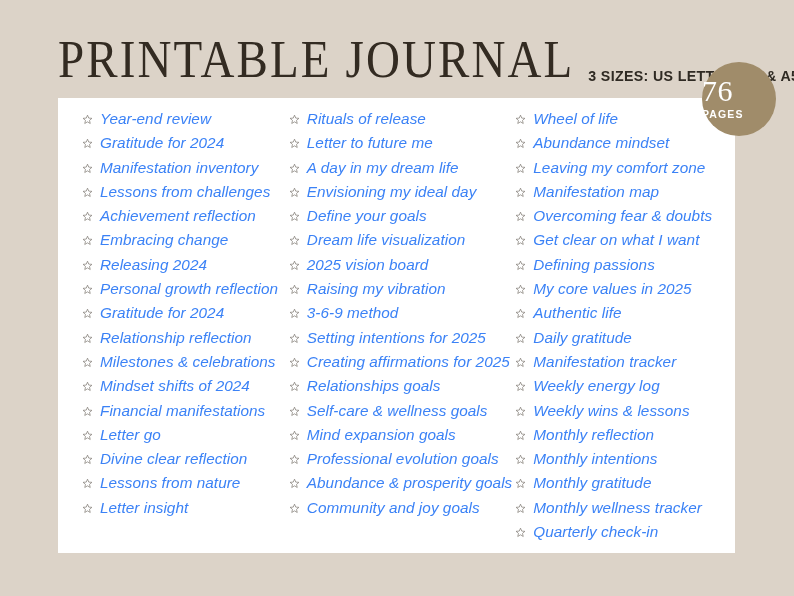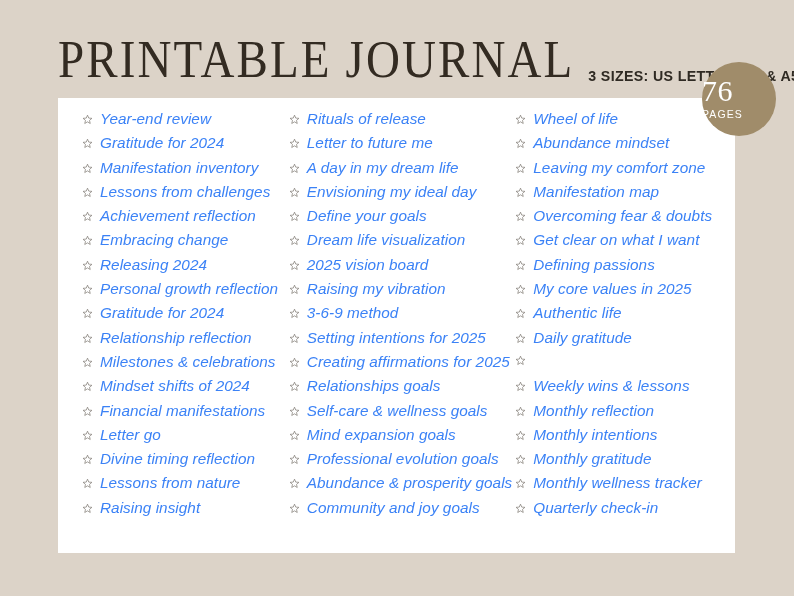--- a/index.html
+++ b/index.html
@@ -72,21 +72,21 @@
   .badge-number {
     font-family: "Liberation Serif", "DejaVu Serif", serif;
     font-size: 30px;
     line-height: 0.95;
     color: #ffffff;
     letter-spacing: 0.5px;
     margin-top: -1px;
   }
   .badge-label {
     font-family: "Liberation Sans", sans-serif;
-    font-weight: normal;
+    font-weight: bold;
     font-size: 10.5px;
     letter-spacing: 1.1px;
     color: #ffffff;
     margin-top: 3px;
   }
 
   
   .card {
     position: absolute;
     left: 58px;
@@ -268,37 +268,37 @@
               </svg>
             </span>
             <span class="item-label">Letter go</span>
           </div>
           <div class="item">
             <span class="star">
               <svg viewBox="0 0 24 24" width="11" height="11" aria-hidden="true">
                 <path d="M12 2.6l2.74 6.3 6.86.56-5.2 4.5 1.57 6.7L12 17.1l-5.97 3.56 1.57-6.7-5.2-4.5 6.86-.56z" fill="none" stroke="currentColor" stroke-width="1.5" stroke-linejoin="round"></path>
               </svg>
             </span>
-            <span class="item-label">Divine timing reflection</span>
+            <span class="item-label">Divine clear reflection</span>
           </div>
           <div class="item">
             <span class="star">
               <svg viewBox="0 0 24 24" width="11" height="11" aria-hidden="true">
                 <path d="M12 2.6l2.74 6.3 6.86.56-5.2 4.5 1.57 6.7L12 17.1l-5.97 3.56 1.57-6.7-5.2-4.5 6.86-.56z" fill="none" stroke="currentColor" stroke-width="1.5" stroke-linejoin="round"></path>
               </svg>
             </span>
             <span class="item-label">Lessons from nature</span>
           </div>
           <div class="item">
             <span class="star">
               <svg viewBox="0 0 24 24" width="11" height="11" aria-hidden="true">
                 <path d="M12 2.6l2.74 6.3 6.86.56-5.2 4.5 1.57 6.7L12 17.1l-5.97 3.56 1.57-6.7-5.2-4.5 6.86-.56z" fill="none" stroke="currentColor" stroke-width="1.5" stroke-linejoin="round"></path>
               </svg>
             </span>
-            <span class="item-label">Raising insight</span>
+            <span class="item-label">Letter insight</span>
           </div>
         </div>
       <div class="column c2">
           <div class="item">
             <span class="star">
               <svg viewBox="0 0 24 24" width="11" height="11" aria-hidden="true">
                 <path d="M12 2.6l2.74 6.3 6.86.56-5.2 4.5 1.57 6.7L12 17.1l-5.97 3.56 1.57-6.7-5.2-4.5 6.86-.56z" fill="none" stroke="currentColor" stroke-width="1.5" stroke-linejoin="round"></path>
               </svg>
             </span>
             <span class="item-label">Rituals of release</span>
@@ -512,20 +512,29 @@
               </svg>
             </span>
             <span class="item-label">Daily gratitude</span>
           </div>
           <div class="item">
             <span class="star">
               <svg viewBox="0 0 24 24" width="11" height="11" aria-hidden="true">
                 <path d="M12 2.6l2.74 6.3 6.86.56-5.2 4.5 1.57 6.7L12 17.1l-5.97 3.56 1.57-6.7-5.2-4.5 6.86-.56z" fill="none" stroke="currentColor" stroke-width="1.5" stroke-linejoin="round"></path>
               </svg>
             </span>
+            <span class="item-label">Manifestation tracker</span>
+          </div>
+          <div class="item">
+            <span class="star">
+              <svg viewBox="0 0 24 24" width="11" height="11" aria-hidden="true">
+                <path d="M12 2.6l2.74 6.3 6.86.56-5.2 4.5 1.57 6.7L12 17.1l-5.97 3.56 1.57-6.7-5.2-4.5 6.86-.56z" fill="none" stroke="currentColor" stroke-width="1.5" stroke-linejoin="round"></path>
+              </svg>
+            </span>
+            <span class="item-label">Weekly energy log</span>
           </div>
           <div class="item">
             <span class="star">
               <svg viewBox="0 0 24 24" width="11" height="11" aria-hidden="true">
                 <path d="M12 2.6l2.74 6.3 6.86.56-5.2 4.5 1.57 6.7L12 17.1l-5.97 3.56 1.57-6.7-5.2-4.5 6.86-.56z" fill="none" stroke="currentColor" stroke-width="1.5" stroke-linejoin="round"></path>
               </svg>
             </span>
             <span class="item-label">Weekly wins &amp; lessons</span>
           </div>
           <div class="item">

